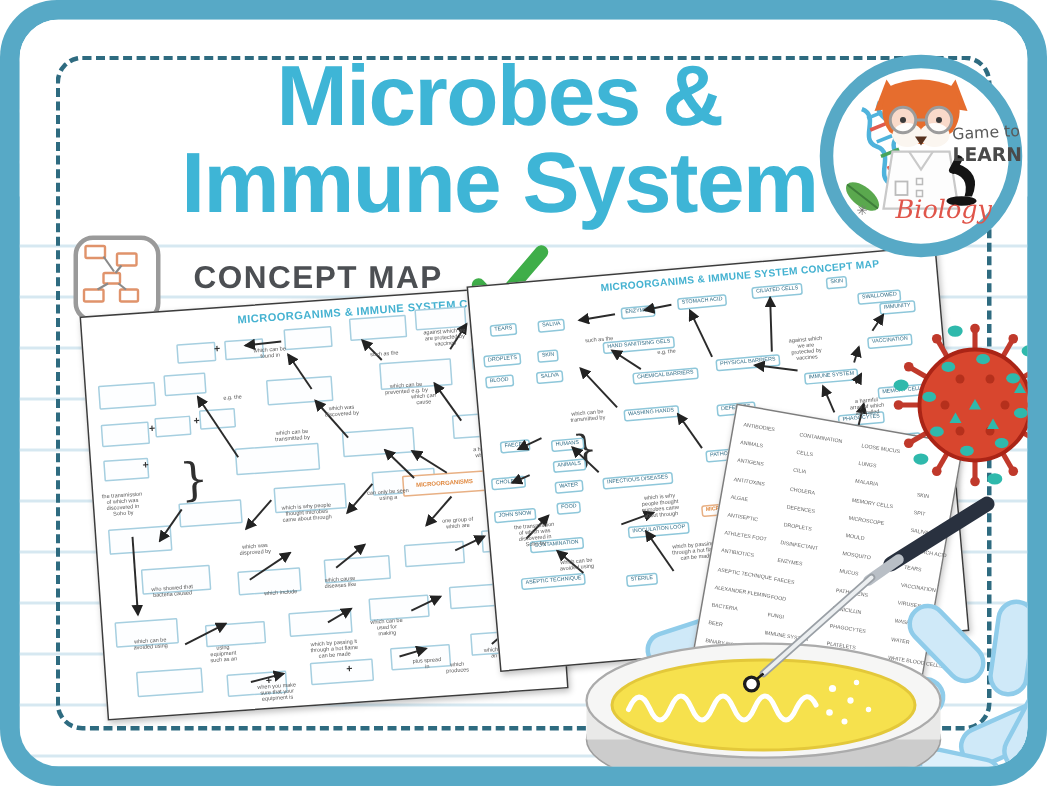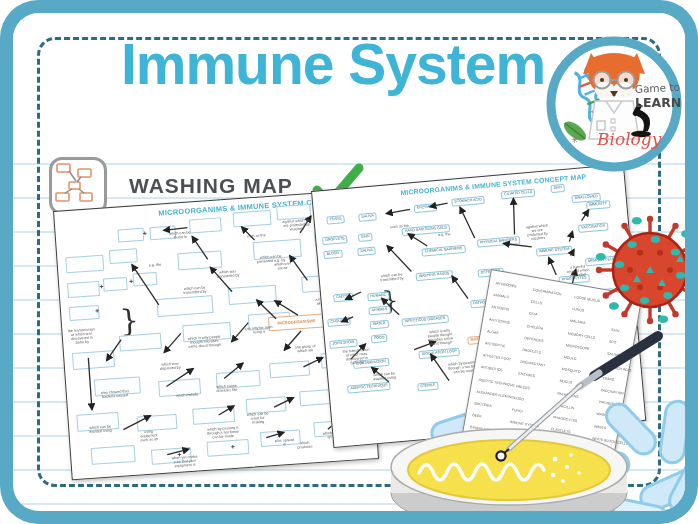--- a/index.html
+++ b/index.html
@@ -33,20 +33,21 @@
   .plus{position:absolute;font-size:7px;color:#333;font-weight:bold;}
   .brace{position:absolute;font-size:30px;color:#2f2f2f;font-family:"DejaVu Serif",serif;font-weight:200;}
 </style>
 </head>
 <body>
 
 <div class="frame"></div>
 <div class="canvas">
 
   <div class="title">
+    <div>Microbes &amp;</div>
     <div>Immune System</div>
   </div>
 
   <div class="cm-row">
     <div class="cm-icon">
       <svg width="46" height="46" viewBox="0 0 46 46">
         <g stroke="#e0936b" fill="#fff" stroke-width="1.6">
           <rect x="5" y="4" width="13" height="8" rx="1"></rect>
           <rect x="26" y="9" width="13" height="8" rx="1"></rect>
           <rect x="17" y="22" width="11" height="7" rx="1"></rect>
@@ -54,21 +55,21 @@
           <rect x="28" y="33" width="12" height="8" rx="1"></rect>
         </g>
         <g stroke="#8a8a8a" stroke-width="1.4">
           <line x1="17" y1="11" x2="24" y2="21"></line>
             <line x2="29" y2="17" x1="25" y1="22"></line>
           <line x1="20" y1="29" x2="13" y2="33"></line>
             <line x1="27" y1="29" x2="32" y2="33"></line>
         </g>
       </svg>
     </div>
-    <div class="cm-label">WASHING MAP</div>
+    <div class="cm-label">CONCEPT MAP</div>
     <svg class="cm-check" width="54" height="46" viewBox="0 0 54 46">
       <polyline points="6,27 18,40 48,5" fill="none" stroke="#3fae49" stroke-width="9" stroke-linecap="round" stroke-linejoin="round"></polyline>
     </svg>
   </div>
 
   <div class="page" id="blankPage" style="left:40px;top:198px;width:306px;height:268px;transform:rotate(-4deg);transform-origin:0 0;z-index:10;">
     <div class="page-hdr" style="left:104px;top:4px;font-size:7.4px;letter-spacing:.3px;">MICROORGANIMS &amp; IMMUNE SYSTEM CONCEPT MAP</div>
     <div class="brace" style="left:58px;top:96px;">}</div>
   <div class="cbox" style="left: 62px; top: 22px; width: 24px; height: 11px;"></div>
       <div class="cbox" style="left: 94px; top: 22px; width: 24px; height: 11px;"></div>

